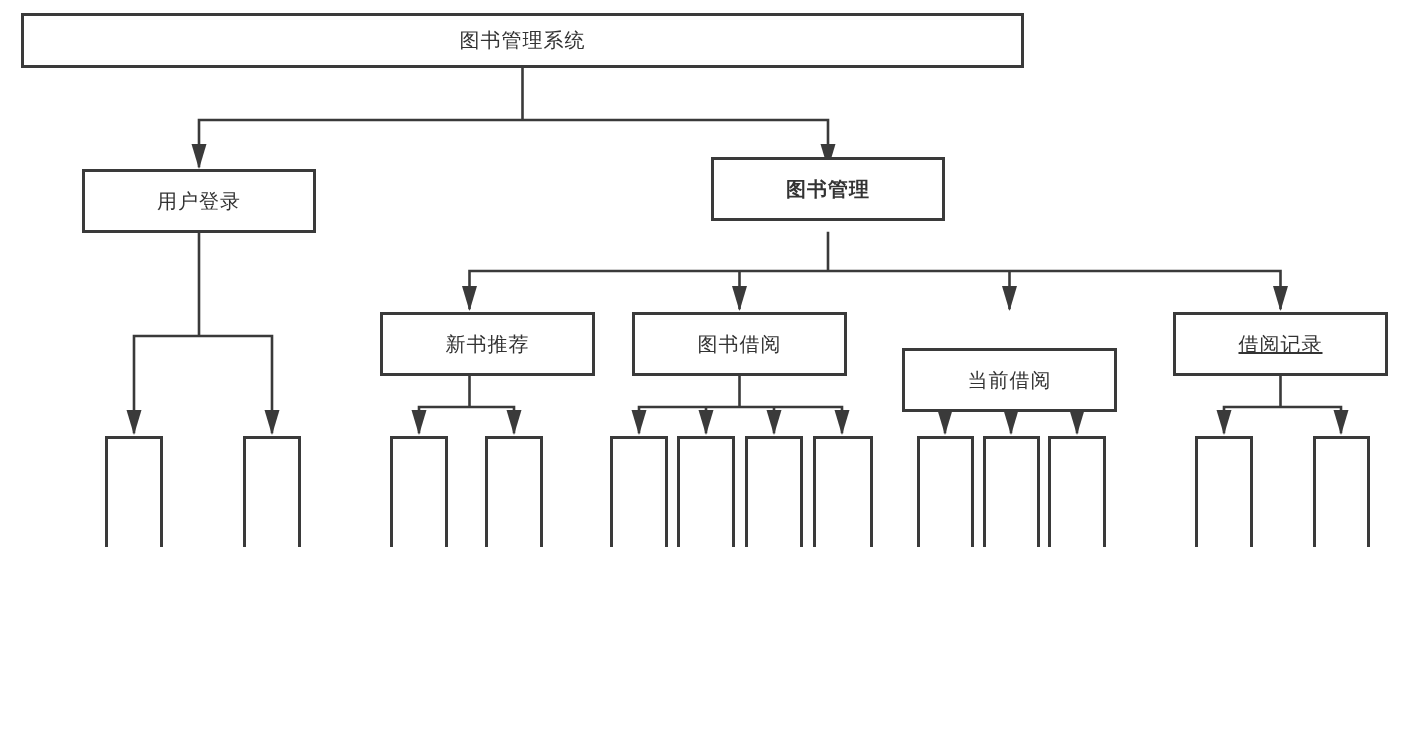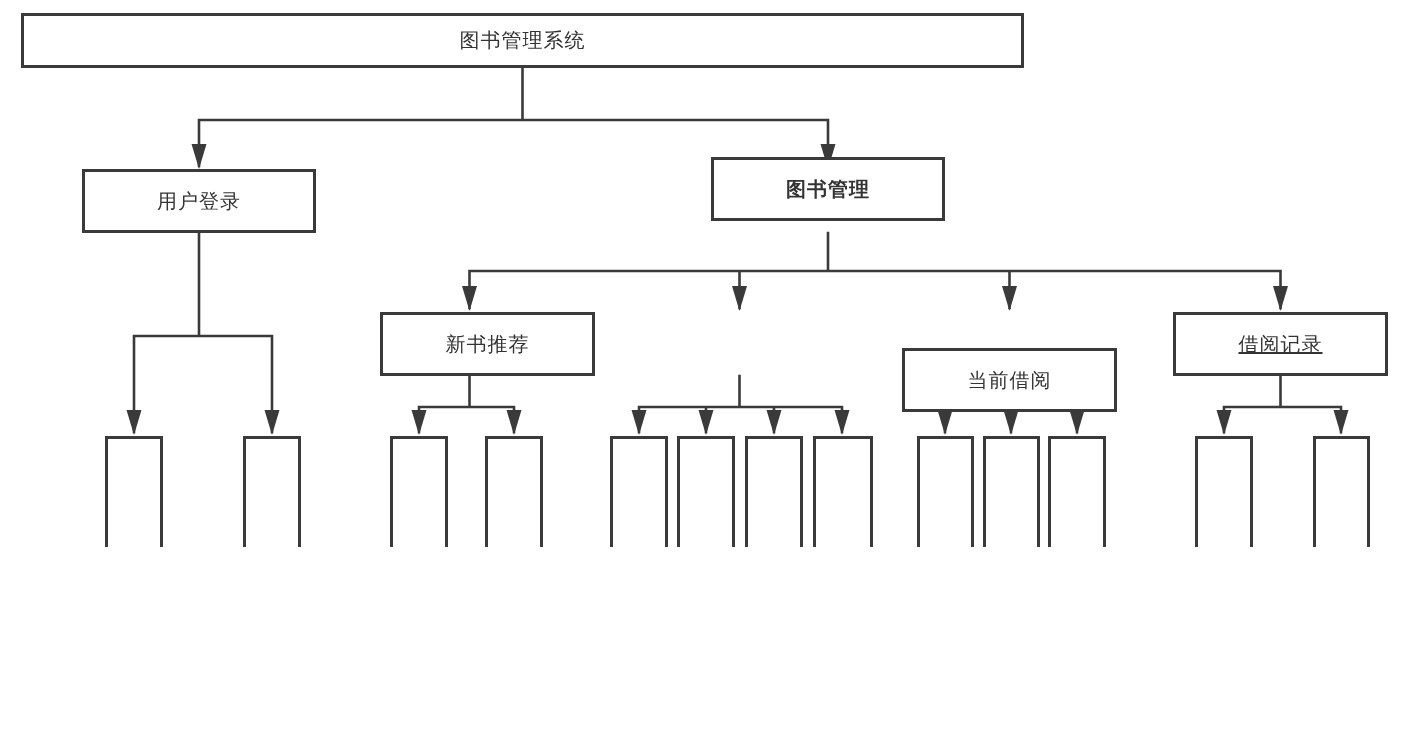--- a/index.html
+++ b/index.html
@@ -115,20 +115,23 @@
   <div class="box" style="left:82px; top:169px; width:234px; height:64px;">
     <span>用户登录</span>
   </div>
   <div class="box" style="left:711px; top:157px; width:234px; height:64px;font-weight:bold;">
     <span>图书管理</span>
   </div>
 
   <div class="box" style="left:364px; top:312px; width:215px; height:64px;margin-left:16px;">
     <span>新书推荐</span>
   </div>
+  <div class="box" style="left:632px; top:312px; width:215px; height:64px;">
+    <span>图书借阅</span>
+  </div>
   <div class="box" style="left:902px; top:312px; width:215px; height:64px;margin-top:36px;">
     <span>当前借阅</span>
   </div>
   <div class="box" style="left:1173px; top:312px; width:215px; height:64px;text-decoration:underline;">
     <span>借阅记录</span>
   </div>
 
   <div class="box leaf" style="left:105px; top:436px; width:58px; height:300px;">
     <span class="vtext">用户登录</span>
   </div>

